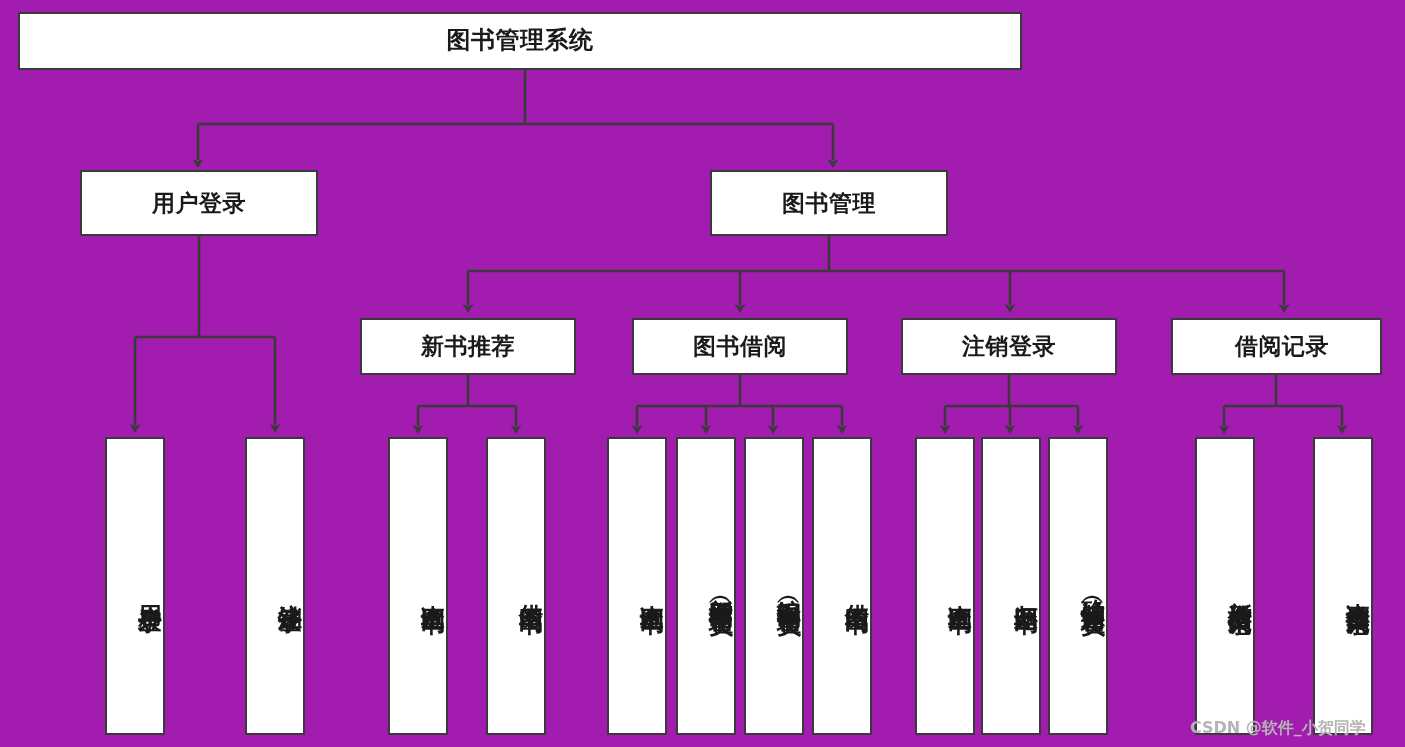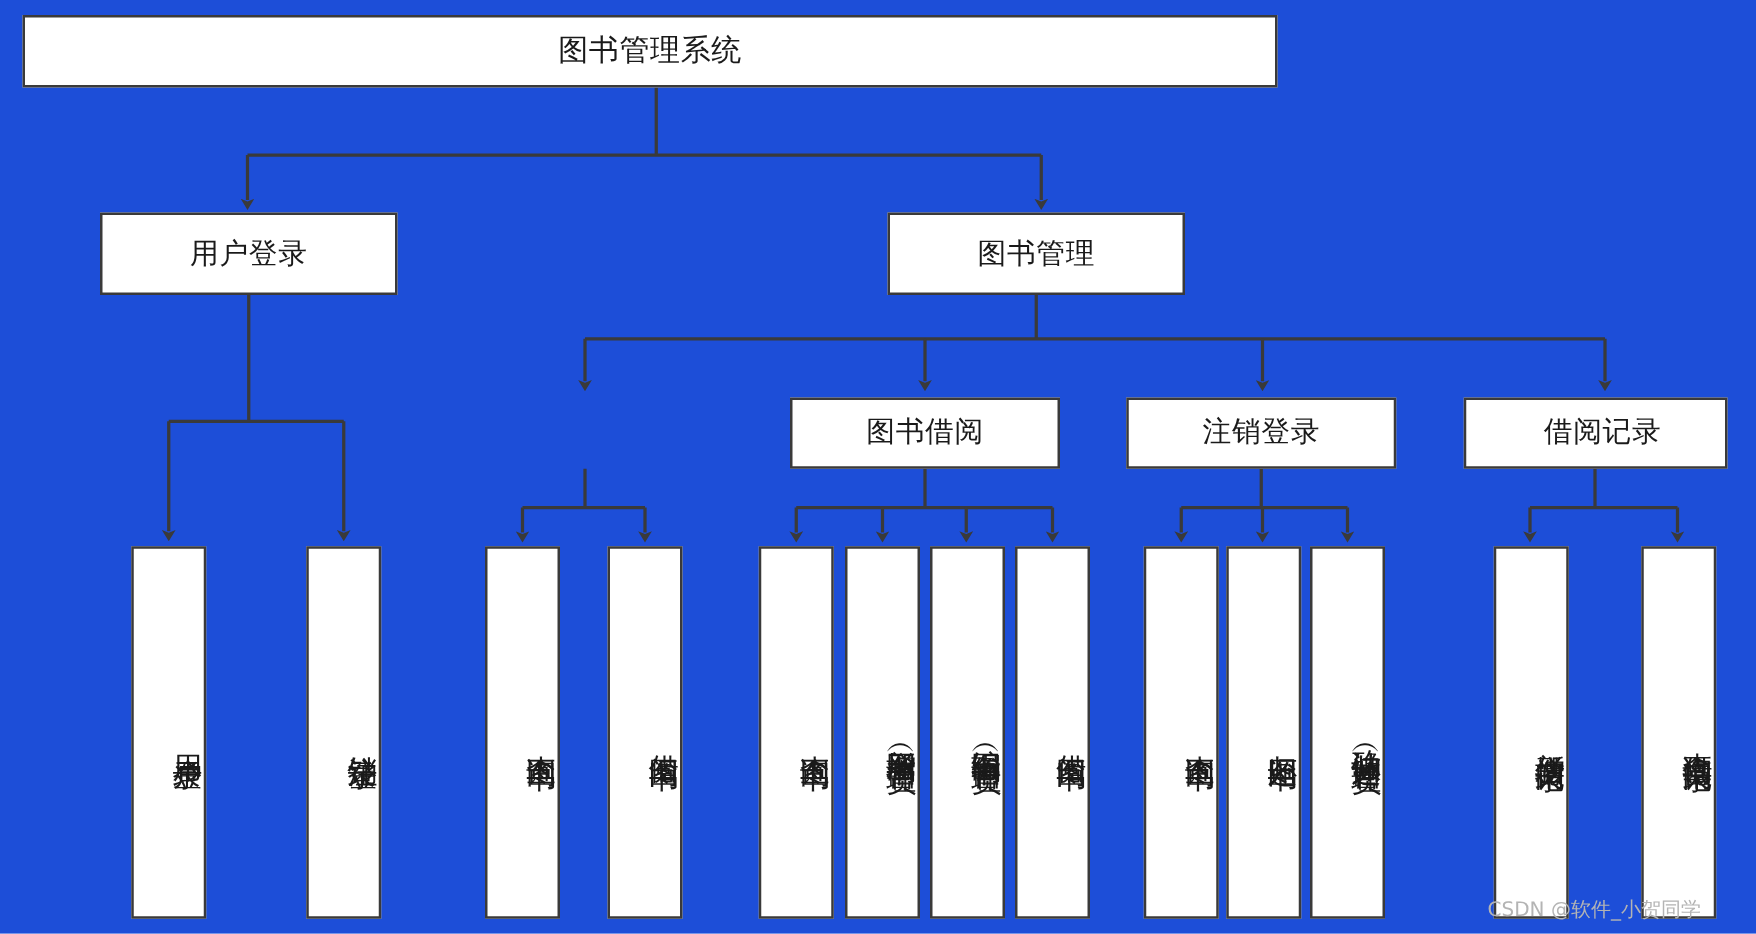--- a/index.html
+++ b/index.html
@@ -8,22 +8,23 @@
     padding: 0;
     background: #ffffff;
   }
   body {
     font-family: "DejaVu Sans", "Liberation Sans", sans-serif;
   }
   #diagram-canvas {
     position: relative;
     width: 1405px;
     height: 747px;
-    background: #1d4ed8;
+    background: #a21caf;
     overflow: hidden;
+    font-weight: bold;
   }
   #diagram-svg {
     position: absolute;
     left: 0;
     top: 0;
     width: 1405px;
     height: 747px;
   }
   .node {
     position: absolute;
@@ -129,20 +130,23 @@
     <span class="node-label">图书管理系统</span>
   </div>
 
   <div class="node horizontal" style="left:80px; top:170px; width:238px; height:66px;">
     <span class="node-label">用户登录</span>
   </div>
   <div class="node horizontal" style="left:710px; top:170px; width:238px; height:66px;">
     <span class="node-label">图书管理</span>
   </div>
 
+  <div class="node horizontal" style="left:360px; top:318px; width:216px; height:57px;">
+    <span class="node-label">新书推荐</span>
+  </div>
   <div class="node horizontal" style="left:632px; top:318px; width:216px; height:57px;text-align:center;">
     <span class="node-label">图书借阅</span>
   </div>
   <div class="node horizontal" style="left:901px; top:318px; width:216px; height:57px;">
     <span class="node-label">注销登录</span>
   </div>
   <div class="node horizontal" style="left:1171px; top:318px; width:211px; height:57px;padding-left:11px;">
     <span class="node-label">借阅记录</span>
   </div>
 

